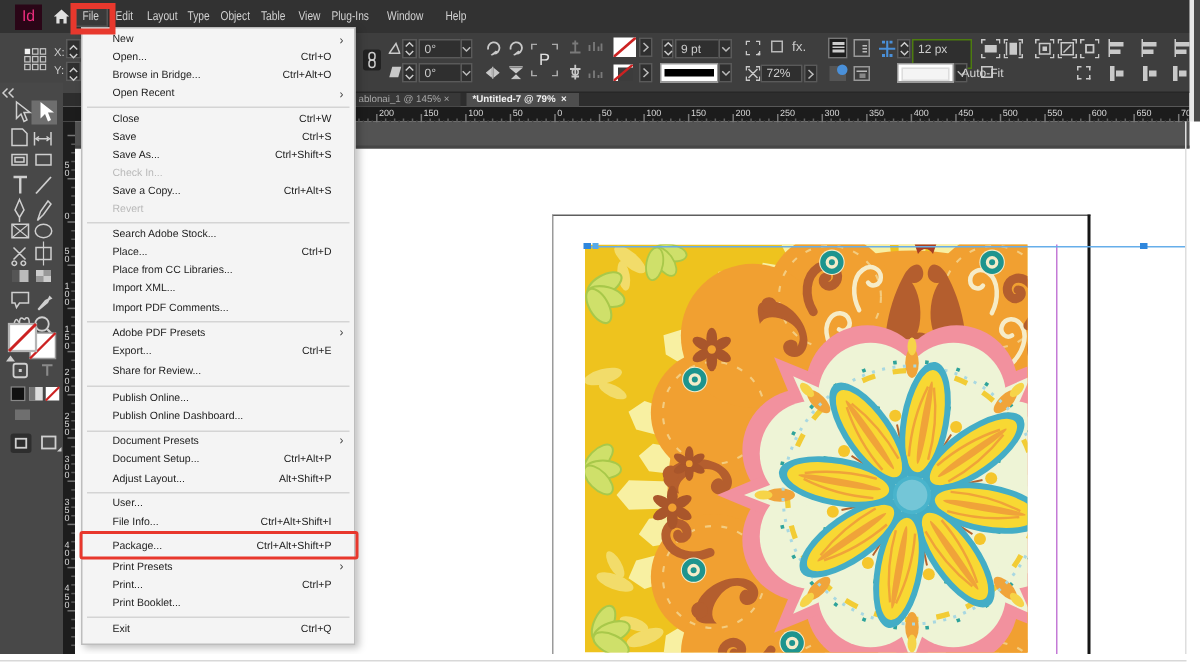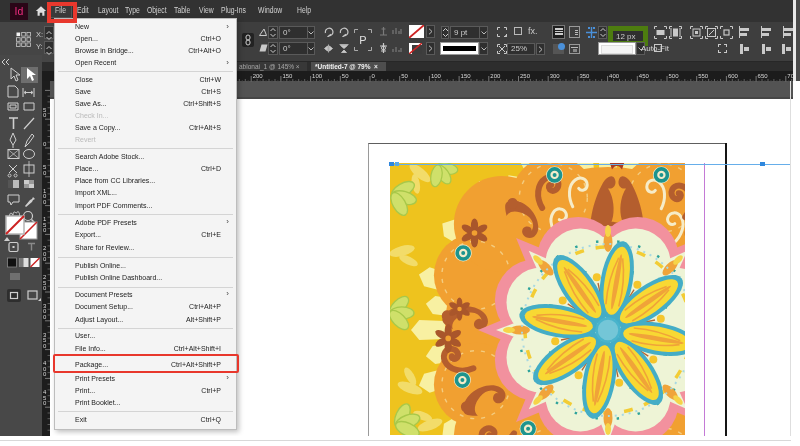--- a/index.html
+++ b/index.html
@@ -747,21 +747,21 @@
     </svg>
     <svg width="10" height="10" style="position:absolute;left:497px;top:27px">
       <path d="M0.5,3 V0.5 H3 M7,0.5 H9.5 V3 M9.5,7 V9.5 H7 M3,9.5 H0.5 V7" stroke="#c9c9c9" stroke-width="1" fill="none"></path>
       <circle cx="9" cy="9" r="1" fill="#c9c9c9"></circle>
     </svg>
     <div style="position:absolute;left:514px;top:27px;width:8px;height:8px;border:1px solid #b9b9b9;box-sizing:border-box"></div>
     <div style="position:absolute;left:528px;top:26px;font-size:9px;color:#c9c9c9">fx.</div>
     <svg width="10" height="10" style="position:absolute;left:497px;top:44px">
       <path d="M0.5,3 V0.5 H3 M7,0.5 H9.5 V3 M9.5,7 V9.5 H7 M3,9.5 H0.5 V7 M2,2 L8,8 M8,2 L2,8" stroke="#c9c9c9" stroke-width="1" fill="none"></path>
     </svg>
-    <div style="position:absolute;left:507px;top:43px;width:28px;height:12px;background:#2f2f2f;border:1px solid #5a5a5a;box-sizing:border-box;color:#ccc;font-size:8px;line-height:10px;padding-left:3px;overflow:hidden">25%</div>
+    <div style="position:absolute;left:507px;top:43px;width:28px;height:12px;background:#2f2f2f;border:1px solid #5a5a5a;box-sizing:border-box;color:#ccc;font-size:8px;line-height:10px;padding-left:3px;overflow:hidden">72%</div>
     <div style="position:absolute;left:536px;top:43px;width:9px;height:12px;background:#2f2f2f;border:1px solid #5a5a5a;box-sizing:border-box;color:#ccc;font-size:8px;line-height:10px;padding-left:3px;overflow:hidden"></div>
     <svg width="5" height="7" style="position:absolute;left:538px;top:45.5px">
       <path d="M1,0.7 L4,3.5 L1,6.3" stroke="#bbb" stroke-width="1" fill="none"></path>
     </svg>
     <div style="position:absolute;left:552px;top:25px;width:13px;height:14px;background:#1e1e1e;border:1px solid #777;box-sizing:border-box">
       <div style="margin:2px 1.5px 1px;height:1.5px;background:#ccc"></div>
       <div style="margin:0 1.5px 1px;height:1.5px;background:#ccc"></div>
       <div style="margin:0 1.5px;height:1.5px;background:#ccc"></div>
     </div>
     <div style="position:absolute;left:569px;top:26px;width:11px;height:12px;border:1px solid #999;box-sizing:border-box">
@@ -776,21 +776,21 @@
       <div style="margin:1px 2.5px 0;height:3px;background:#888"></div>
     </div>
     <svg width="11" height="11" style="position:absolute;left:586px;top:27px">
       <path d="M2,0 h2 v2 h-2 z M7,0 h2 v2 h-2 z M2,9 h2 v2 h-2 z M7,9 h2 v2 h-2 z" fill="#4a90d9"></path>
       <path d="M0,5.5 h11 M5.5,0 v11" stroke="#4a90d9" stroke-width="1.4"></path>
     </svg>
     <div style="position:absolute;left:598px;top:26px;width:9px;height:13px;background:#2f2f2f;border:1px solid #5a5a5a;box-sizing:border-box;color:#ccc;font-size:8px;line-height:11px;padding-left:3px;overflow:hidden"></div>
     <svg width="8" height="11" style="position:absolute;left:598.5px;top:27px">
       <path d="M1.5,4 L4,1.5 L6.5,4 M1.5,7 L4,9.5 L6.5,7" stroke="#ccc" stroke-width="1" fill="none"></path>
     </svg>
-    <div style="position:absolute;left:608px;top:26px;width:40px;height:20px;background:#2f2f2f;border:5px solid #4d7c0f;box-sizing:border-box;color:#ccc;font-size:8px;line-height:11px;padding-left:3px;overflow:hidden">12 px</div>
+    <div style="position:absolute;left:608px;top:26px;width:40px;height:20px;background:#2f2f2f;border:1px solid #4d7c0f;box-sizing:border-box;color:#ccc;font-size:8px;line-height:11px;padding-left:3px;overflow:hidden">12 px</div>
     <div style="position:absolute;left:598px;top:42px;width:38px;height:13px;background:#fff;border:1px solid #999;box-sizing:border-box">
       <div style="margin:2px;height:7px;background:#f4f4f4;border:0.5px solid #ddd"></div>
     </div>
     <div style="position:absolute;left:636px;top:42px;width:9px;height:13px;background:#2f2f2f;border:1px solid #5a5a5a;box-sizing:border-box;color:#ccc;font-size:8px;line-height:11px;padding-left:3px;overflow:hidden"></div>
     <svg width="6" height="4" style="position:absolute;left:637.5px;top:47px">
       <path d="M0.5,0.5 L3,3 L5.5,0.5" stroke="#bbb" stroke-width="1" fill="none"></path>
     </svg>
     <svg width="13" height="13" style="position:absolute;left:654px;top:26px">
       <path d="M0.5,3 V0.5 H3 M10,0.5 H12.5 V3 M12.5,10 V12.5 H10 M3,12.5 H0.5 V10" stroke="#c9c9c9" stroke-width="1" fill="none"></path>
       <rect x="2.5" y="4" width="8" height="5" fill="#c9c9c9"></rect>

